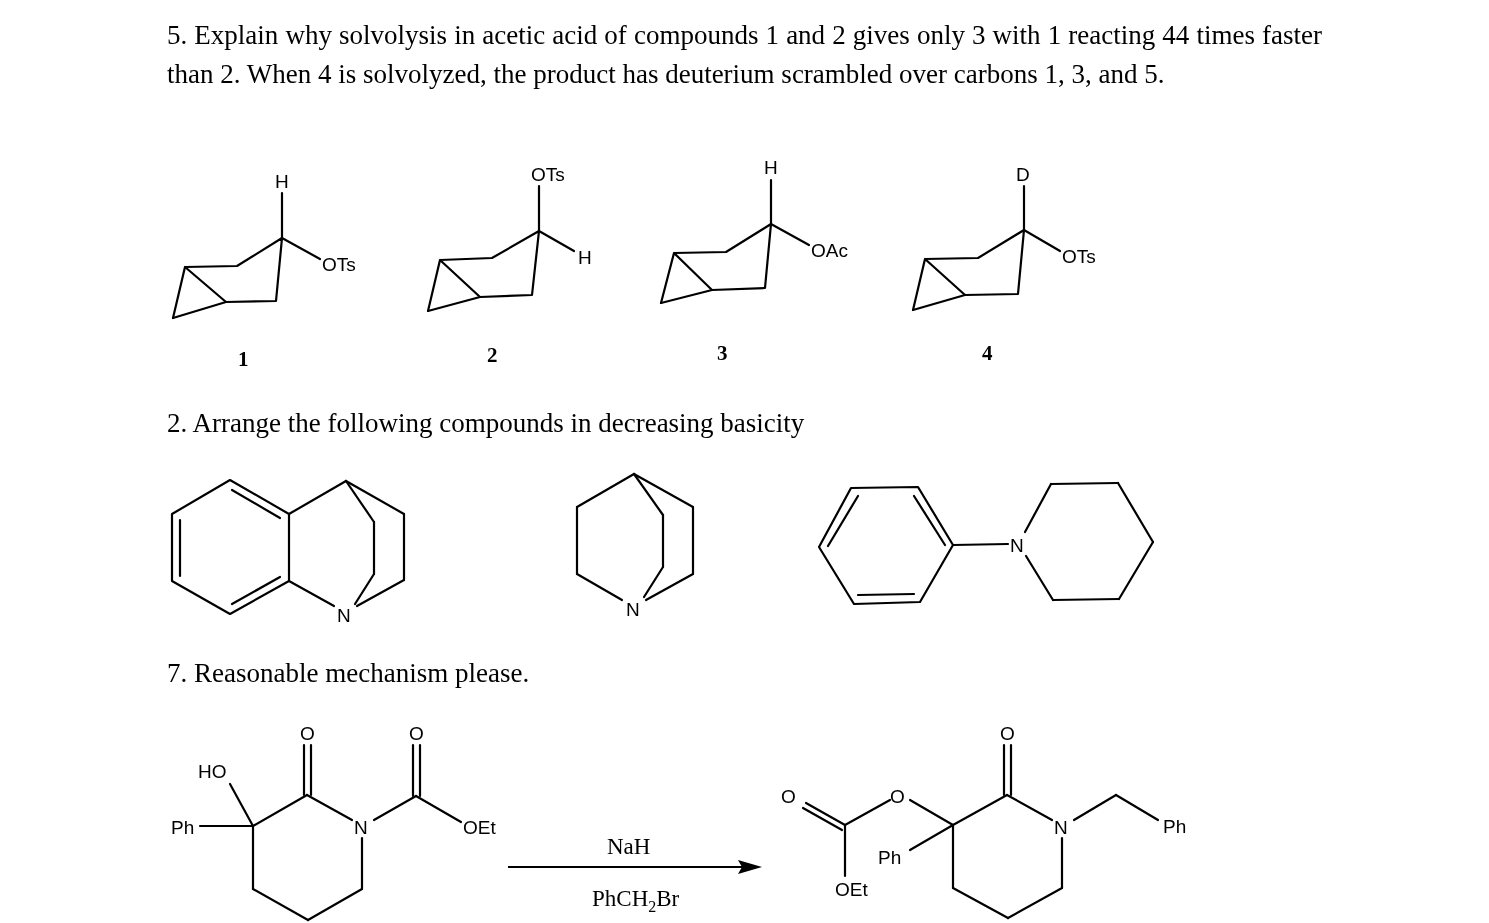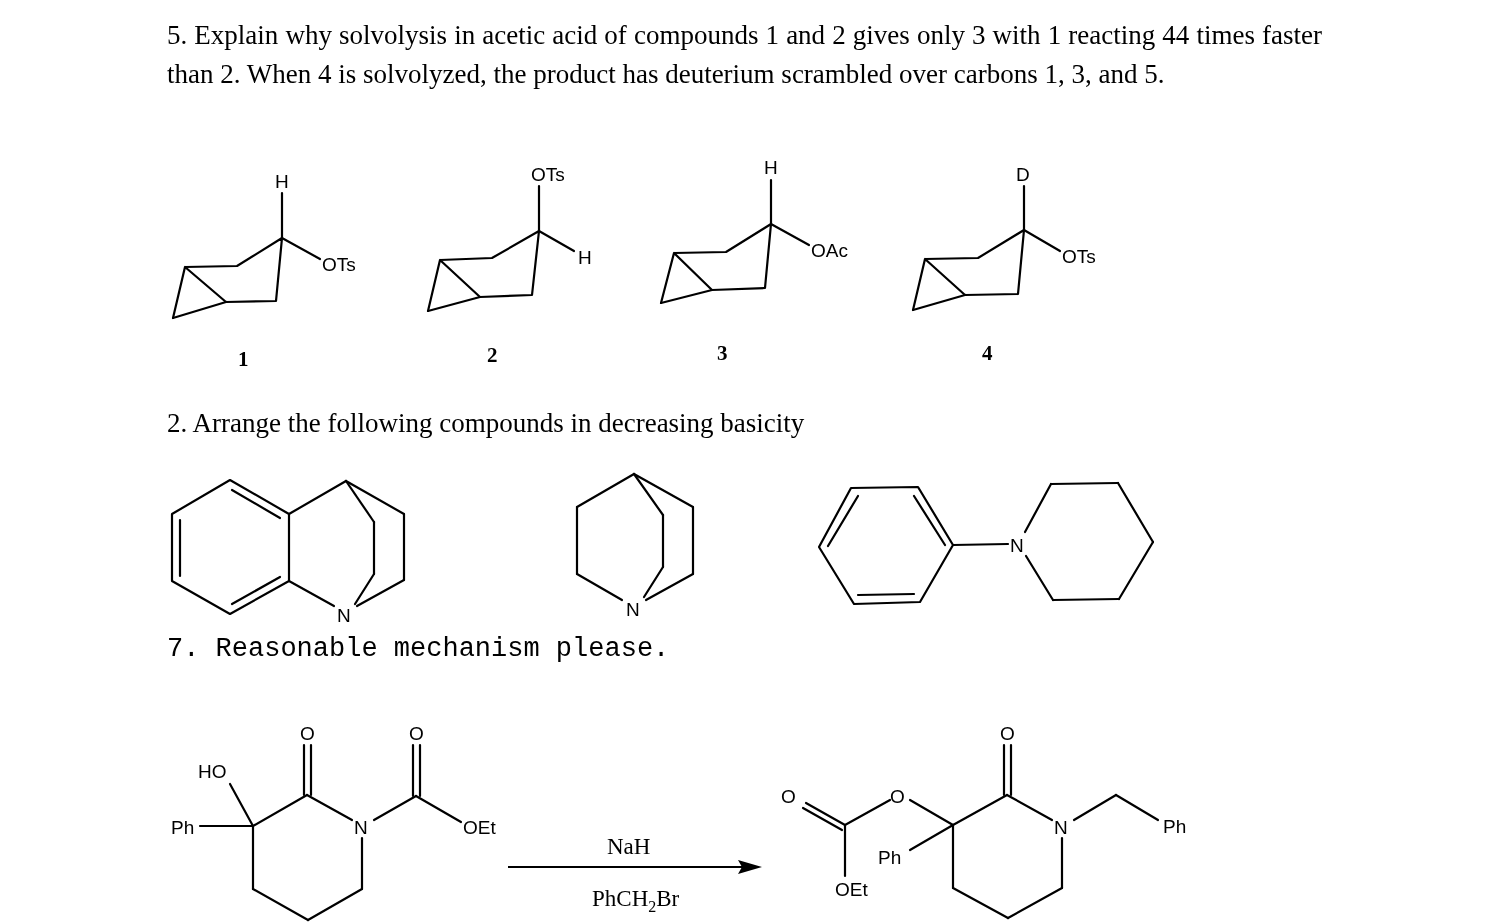--- a/index.html
+++ b/index.html
@@ -1,20 +1,20 @@
 <!DOCTYPE html>
 <html><head>
 <meta charset="utf-8">
 <style>
   html, body { margin: 0; padding: 0; background: #ffffff; }
   body { width: 1489px; height: 923px; position: relative; overflow: hidden; font-family: "Liberation Serif", serif; color: #000; }
   .para { position: absolute; left: 167px; font-family: "Liberation Serif", serif; font-size: 27px; line-height: 39px; color: #000; }
   #q5 { top: 16px; width: 1155px; text-align: justify; text-align-last: left; }
   #q6 { top: 404px; }
-  #q7 { top: 630px; font-family: Liberation Mono, monospace; }
+  #q7 { top: 654px; }
   svg.chem { position: absolute; left: 0; top: 0; }
   .atom { font-family: "Liberation Sans", sans-serif; font-size: 19px; fill: #000; }
   .cmpd { font-family: "Liberation Serif", serif; font-size: 21px; font-weight: bold; fill: #000; }
   .reagent { font-family: "Liberation Serif", serif; font-size: 23px; fill: #000; }
   .bond { stroke: #000; stroke-width: 2.2; fill: none; stroke-linejoin: round; stroke-linecap: round; }
 </style>
 </head>
 <body>
 
 <div class="para" id="q5">5. Explain why solvolysis in acetic acid of compounds 1 and 2 gives only 3 with 1 reacting 44 times faster than 2. When 4 is solvolyzed, the product has deuterium scrambled over carbons 1, 3, and 5.</div>

